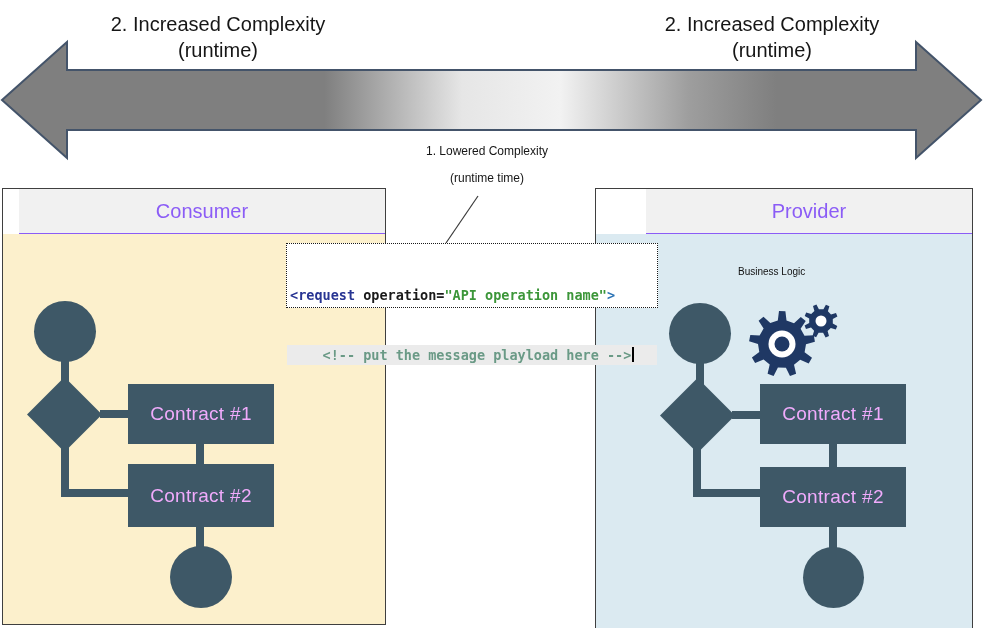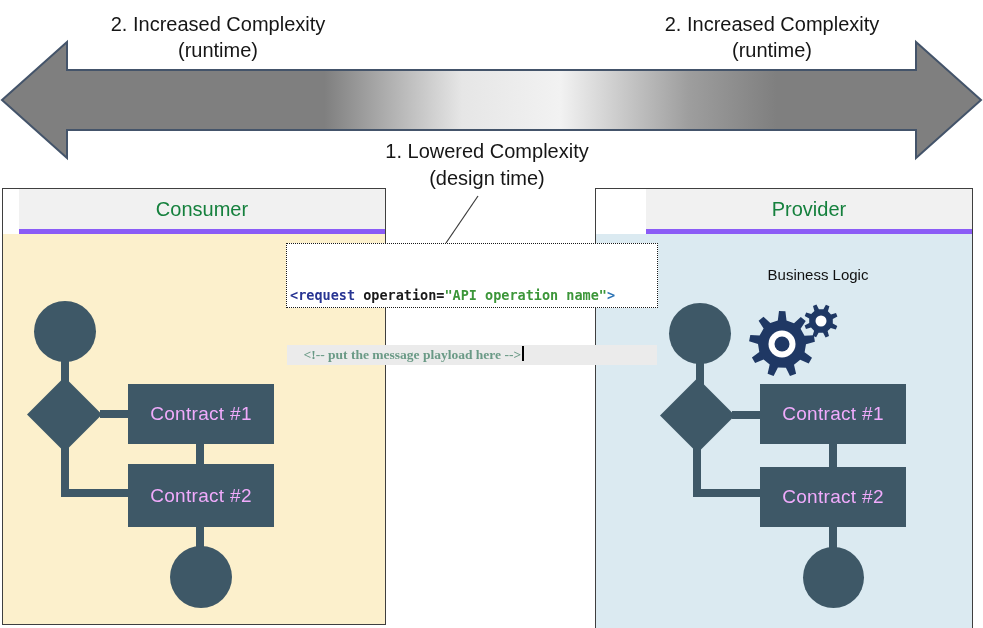--- a/index.html
+++ b/index.html
@@ -8,54 +8,54 @@
     font-family:"Liberation Sans",sans-serif;background:#ffffff;
   }
   .abs{position:absolute;}
   
   .arrow-label{
     position:absolute;width:330px;text-align:center;
     font-size:20px;line-height:26px;color:#161616;font-weight:400;
   }
   .center-label{
     position:absolute;width:330px;text-align:center;
-    font-size:20px;line-height:27px;color:#161616;
+    font-size:12px;line-height:27px;color:#161616;
   }
   
   .panel{position:absolute;border:1px solid #3f3f3f;box-sizing:border-box;}
   .panel-header{
     height:45px;background:var(--header_bg,#f1f1f1);
-    border-bottom:5px solid #8b5cf6;display:flex;align-items:center;justify-content:center;
-    font-size:20px;color:#15803d;box-sizing:border-box;margin-left:16px;
+    border-bottom:1px solid #8b5cf6;display:flex;align-items:center;justify-content:center;
+    font-size:20px;color:#8b5cf6;box-sizing:border-box;margin-left:16px;
   }
   .panel-body{position:absolute;left:0;right:0;top:45px;bottom:0;}
   #consumer-panel .panel-body{background:var(--consumer_bg,#fcf0cc);}
   #provider-panel .panel-body{background:var(--provider_bg,#dbeaf1);}
   
   .fc-circle{position:absolute;border-radius:50%;background:var(--shape_fill,#3e5867);}
   .fc-diamond{position:absolute;width:53px;height:53px;background:var(--shape_fill,#3e5867);transform:rotate(45deg);}
   .fc-conn{position:absolute;background:var(--shape_fill,#3e5867);}
   .fc-box{
     position:absolute;background:var(--shape_fill,#3e5867);color:#f0abfc;
     display:flex;align-items:center;justify-content:center;
     font-size:19px;letter-spacing:.3px;
   }
   .biz-label{
-    position:absolute;font-size:15px;color:#111111;text-align:center;width:160px;
+    position:absolute;font-size:10px;color:#111111;width:160px;
   }
   
   #code-box{
     position:absolute;left:286px;top:243px;width:372px;height:65px;
     background:#ffffff;border:1.5px dotted #1a1a1a;box-sizing:border-box;
     font-family:"DejaVu Sans Mono","Liberation Mono",monospace;
     font-size:13.5px;font-weight:600;line-height:20px;white-space:pre;
     padding-top:1px;z-index:6;
   }
   .code-line{height:20px;padding-left:3px;}
-  .code-line.highlight{background:#ebebeb;font-family:Liberation Serif, serif;}
+  .code-line.highlight{background:#ebebeb;}
   .tok-tag{color:var(--code_tag,#283593);}
   .tok-attr{color:#1a1a1a;text-align:right;}
   .tok-str{color:var(--code_string,#3c9639);}
   .tok-bracket{color:var(--code_bracket,#2e75b6);}
   .tok-comment{color:var(--code_comment,#6a9a86);}
   .text-cursor{
     display:inline-block;width:2px;height:15px;background:#000;
     vertical-align:-2px;margin-left:1px;
   }
   svg{display:block;}
@@ -83,21 +83,21 @@
   <div class="arrow-label" style="left:53px;top:11px;">
     <div>2. Increased Complexity</div>
     <div>(runtime)</div>
   </div>
   <div class="arrow-label" style="left:607px;top:11px;">
     <div>2. Increased Complexity</div>
     <div>(runtime)</div>
   </div>
   <div class="center-label" style="left:322px;top:138px;">
     <div>1. Lowered Complexity</div>
-    <div>(design time)</div>
+    <div>(runtime time)</div>
   </div>
 
   <svg class="abs" style="left:430px;top:190px;z-index:5;" width="70" height="60">
     <line x1="48" y1="6" x2="16" y2="53" stroke="#3a3a3a" stroke-width="1.2"></line>
   </svg>
 
   <div id="consumer-panel" class="panel" style="left:2px;top:188px;width:384px;height:437px;">
     <div class="panel-header">Consumer</div>
     <div class="panel-body"></div>
   </div>

